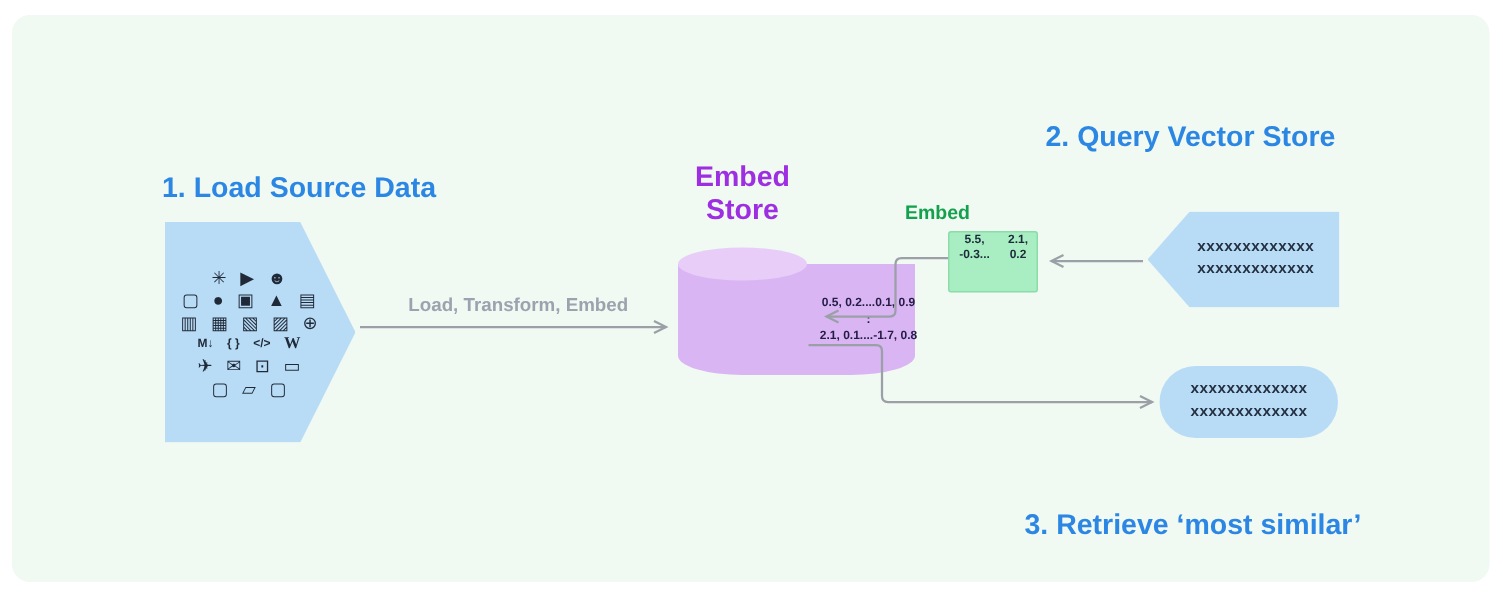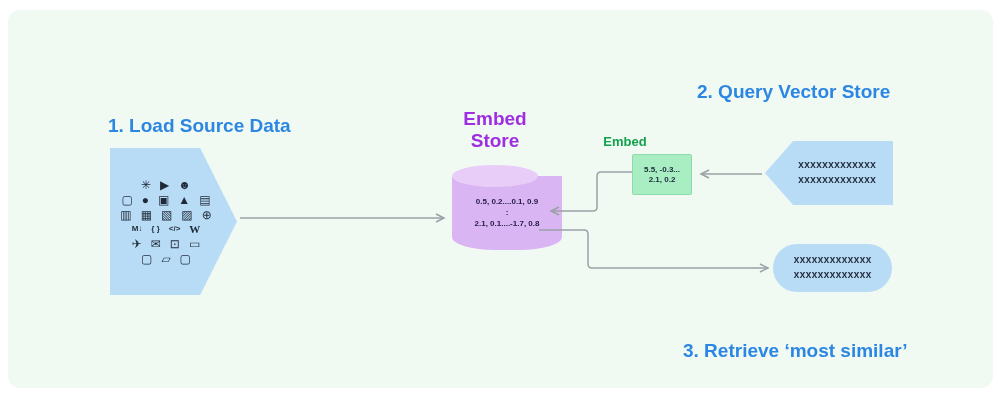--- a/index.html
+++ b/index.html
@@ -28,32 +28,32 @@
   .serif-icon{font-family:"Liberation Serif", serif;font-size:11px;font-weight:bold;}
 
   
   .arrow-label{position:absolute;left:243px;top:196px;width:205px;text-align:center;
                color:#9ca3af;font-weight:bold;font-size:12.5px;}
 
   
   .vs-title{position:absolute;left:450px;top:108px;width:90px;text-align:center;
             color:#9e2ee2;font-weight:bold;font-size:19px;line-height:22px;}
   .cylinder{position:absolute;left:452px;top:176px;width:110px;height:74px;
-            background:#d9b5f3;border-radius:0 0 43px 43px / 0 0 13px 13px;}
+            background:#d9b5f3;border-radius:0 0 43px 43px / 0 0 13px 13px;padding-left:48px;}
   .cylinder::before{content:"";position:absolute;left:0;top:-11px;width:86px;height:22px;
             background:#e8cdf8;border-radius:50%;}
   .cyl-text{position:absolute;top:20px;width:100%;text-align:center;font-size:8px;
             font-weight:bold;color:#241c44;line-height:11px;}
 
   
   .embed-label{position:absolute;left:596px;top:134px;width:58px;text-align:center;
                color:#13a14e;font-weight:bold;font-size:13px;}
   .embed-box{position:absolute;left:632px;top:154px;width:58px;height:39px;
              background:#a9eec3;border:1px solid #8adca8;border-radius:2px;
-             display:flex;flex-direction:column;justify-content:center;text-align:center;
+             display:flex;flex-direction:row;justify-content:center;text-align:center;
              font-size:8px;font-weight:bold;color:#1b2b3a;line-height:10px;}
 
   
   .pent-right{position:absolute;left:765px;top:141px;width:128px;height:64px;
               background:#b9dcf6;clip-path:polygon(22% 0,100% 0,100% 100%,22% 100%,0 50%);
               display:flex;flex-direction:column;justify-content:center;align-items:center;
               padding-left:16px;box-sizing:border-box;}
   .xs{font-family:Liberation Mono, monospace;font-weight:bold;font-size:10px;
       color:#243041;line-height:15px;white-space:nowrap;}
 
@@ -107,20 +107,21 @@
       <span>⊡</span>
       <span>▭</span>
     </div>
     <div class="icon-row">
       <span>▢</span>
       <span>▱</span>
       <span>▢</span>
     </div>
   </div>
 
+  <div class="arrow-label">Load, Transform, Embed</div>
 
   <div class="vs-title">
     <div>Embed</div>
     <div>Store</div>
   </div>
   <div class="cylinder">
     <div class="cyl-text">
       <div>0.5, 0.2....0.1, 0.9</div>
       <div>:</div>
       <div>2.1, 0.1....-1.7, 0.8</div>

